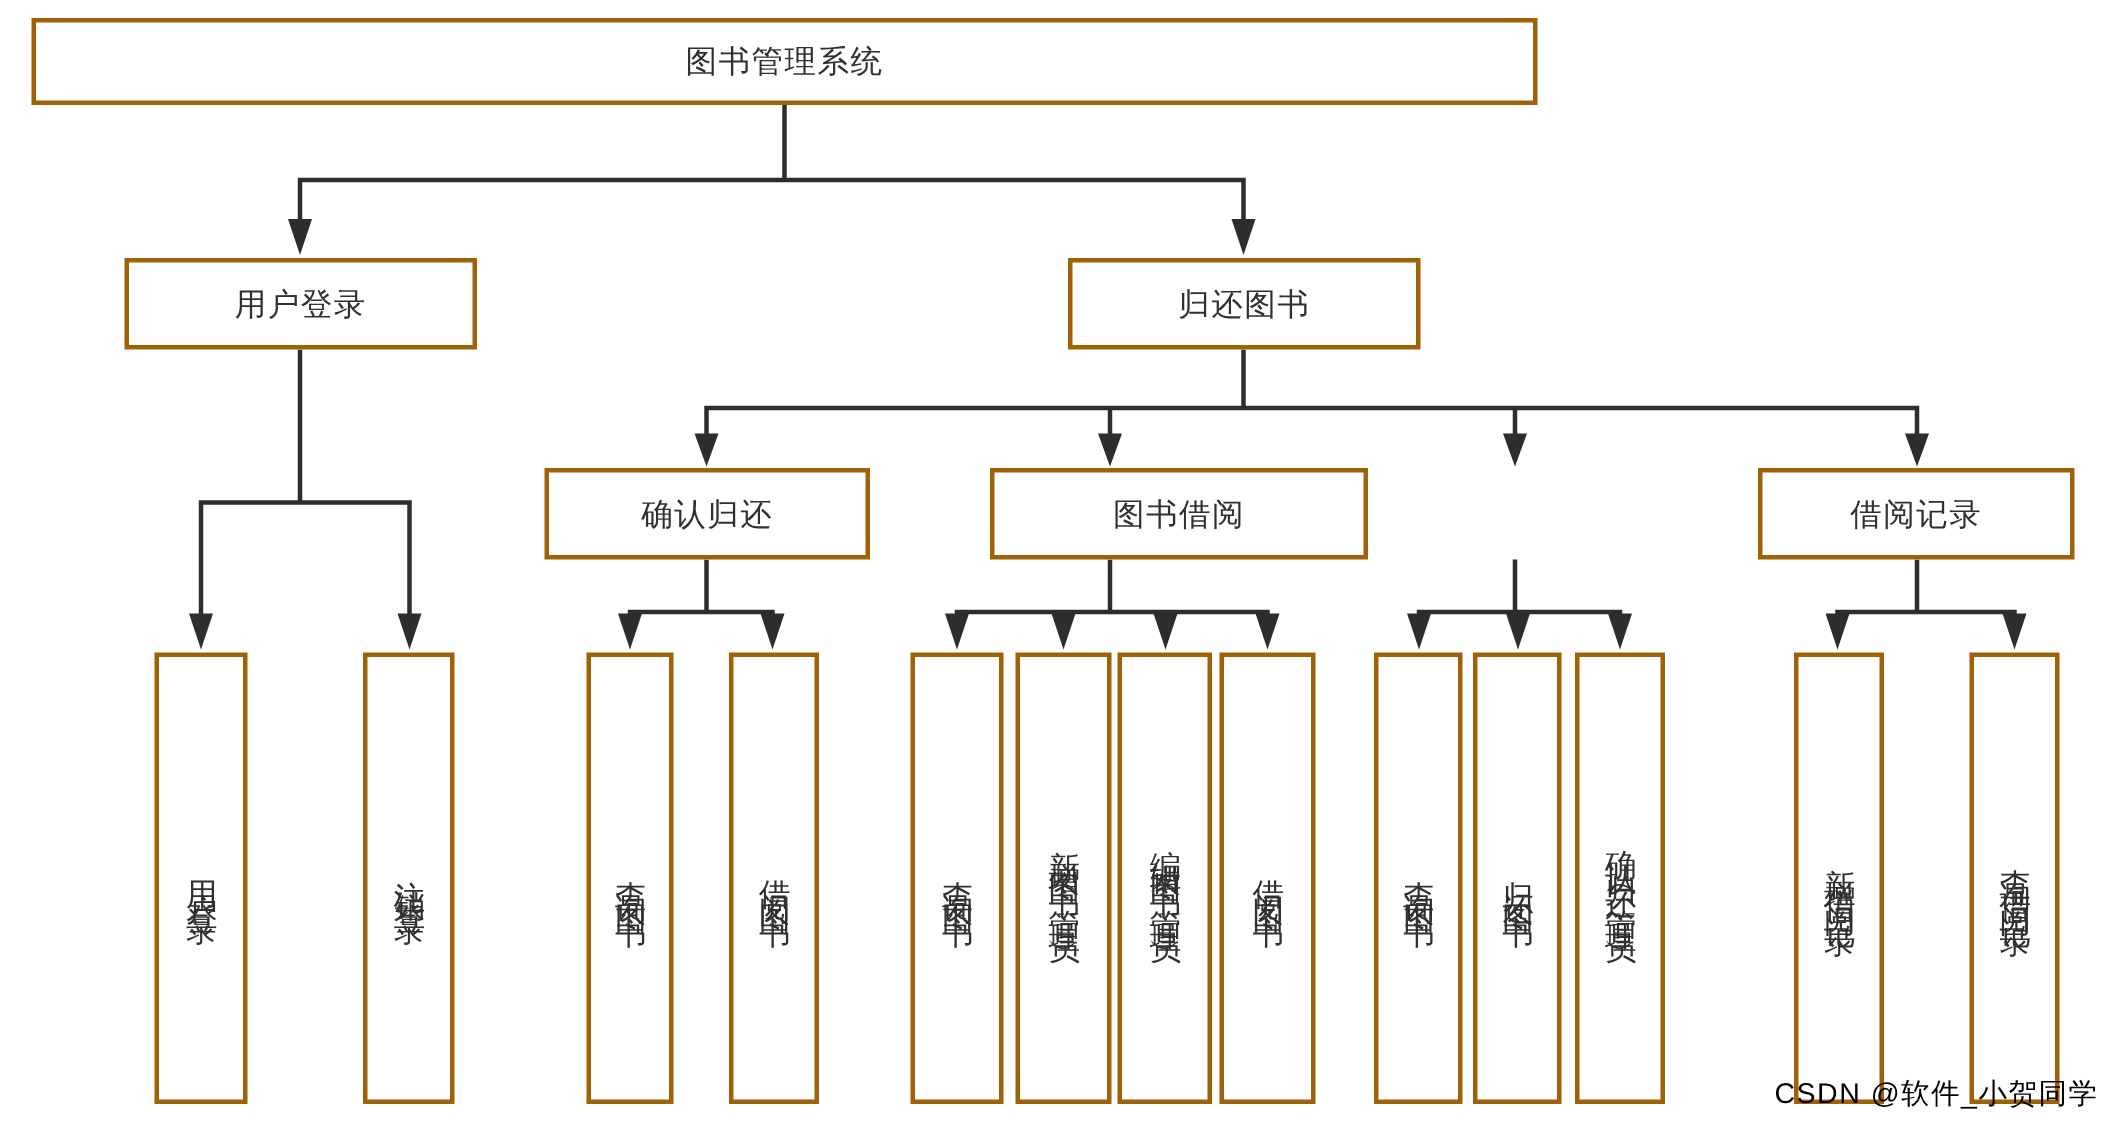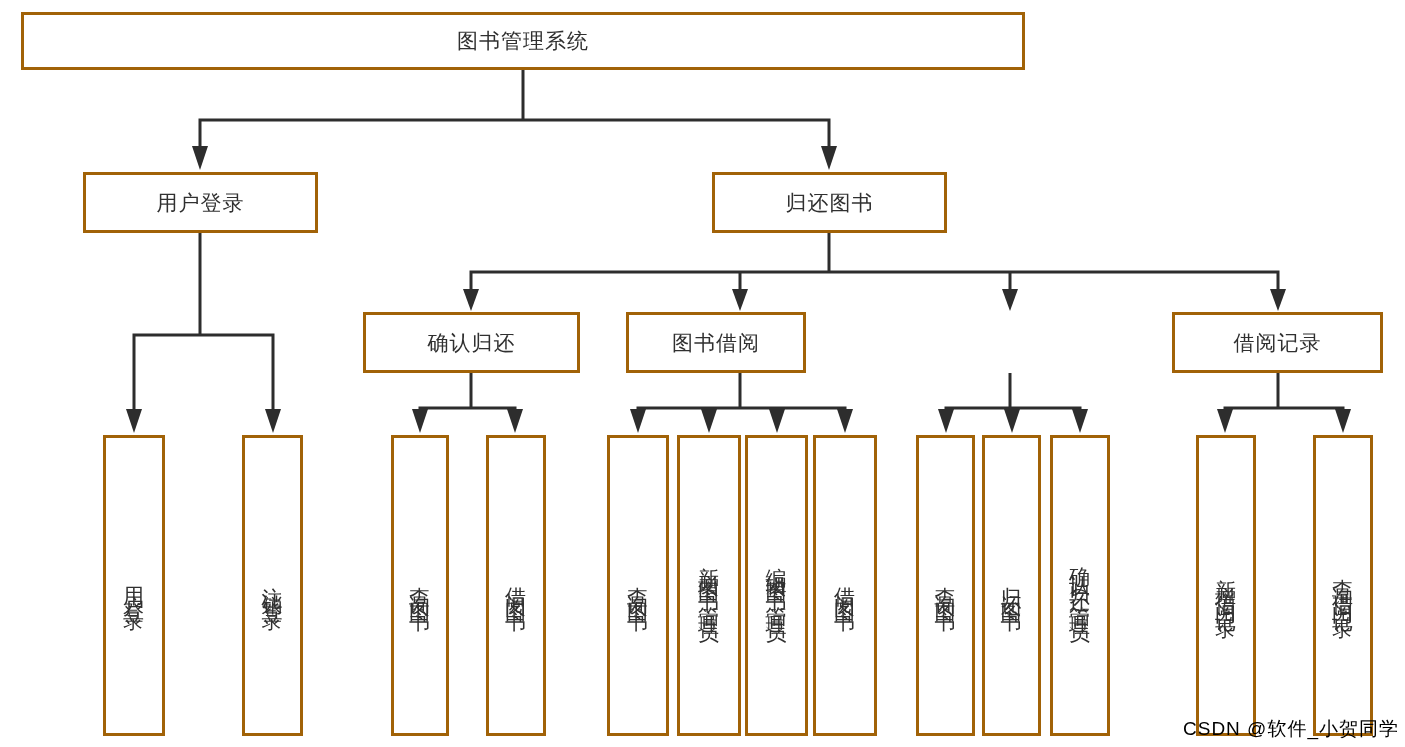--- a/index.html
+++ b/index.html
@@ -130,21 +130,21 @@
   <div class="hbox lvl2" style="left:83px;width:235px;">
     <span>用户登录</span>
   </div>
   <div class="hbox lvl2" style="left:712px;width:235px;">
     <span>归还图书</span>
   </div>
 
   <div class="hbox" style="left:363px;width:217px;">
     <span>确认归还</span>
   </div>
-  <div class="hbox" style="left:626px;width:180px;">
+  <div class="hbox" style="left:660px;width:252px;">
     <span>图书借阅</span>
   </div>
   <div class="hbox" style="left:1172px;width:211px;">
     <span>借阅记录</span>
   </div>
 
   <div class="vbox" style="left:103px;width:62px;">
     <span class="vtext">用户登录</span>
   </div>
   <div class="vbox" style="left:242px;width:61px;">

